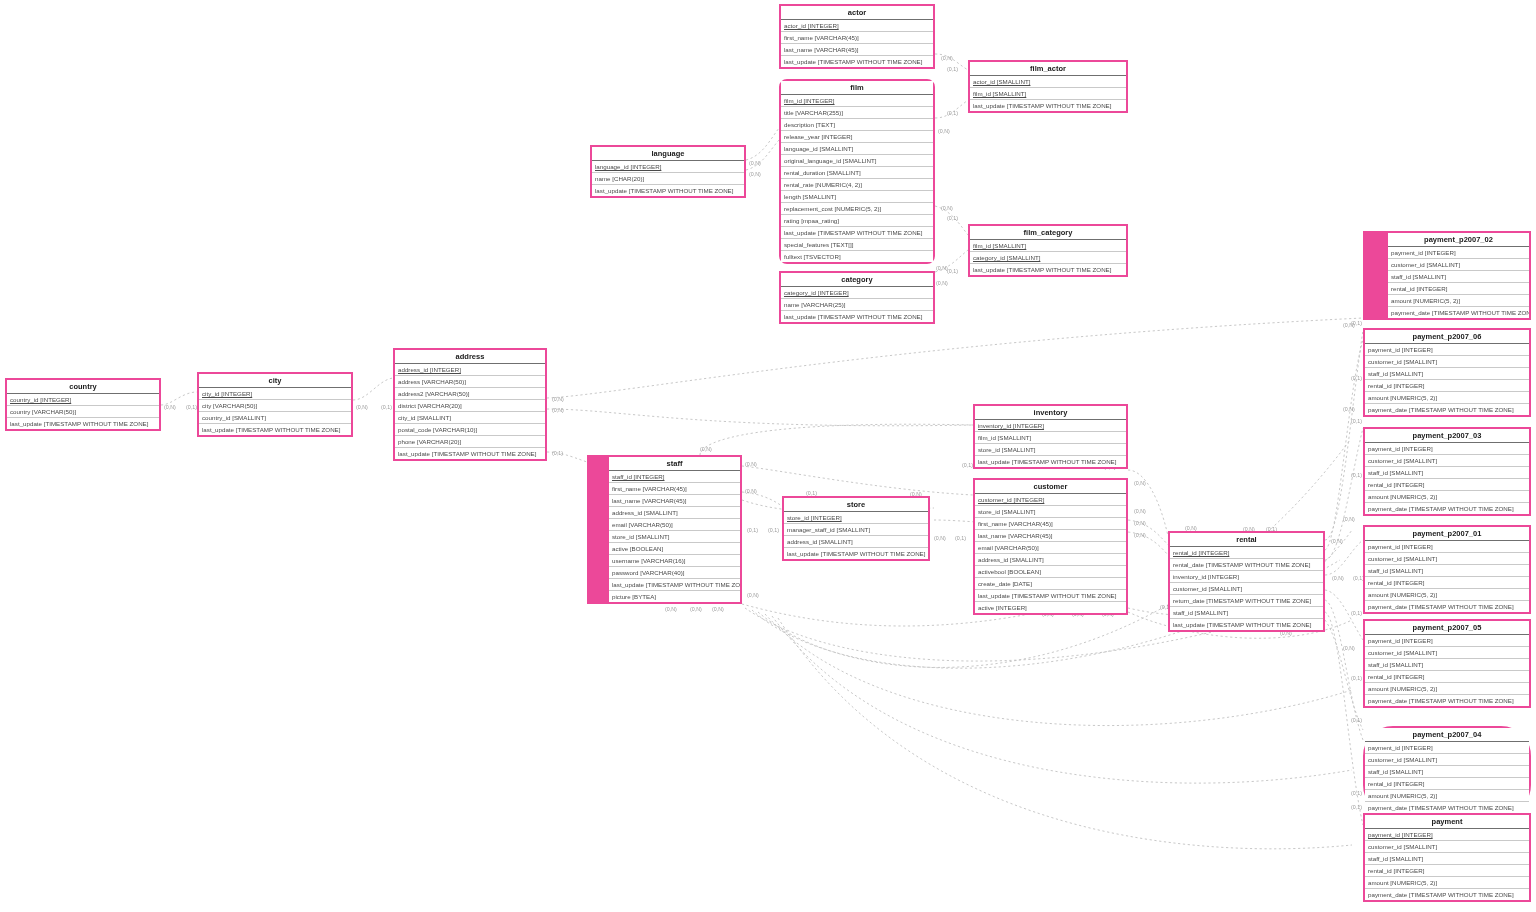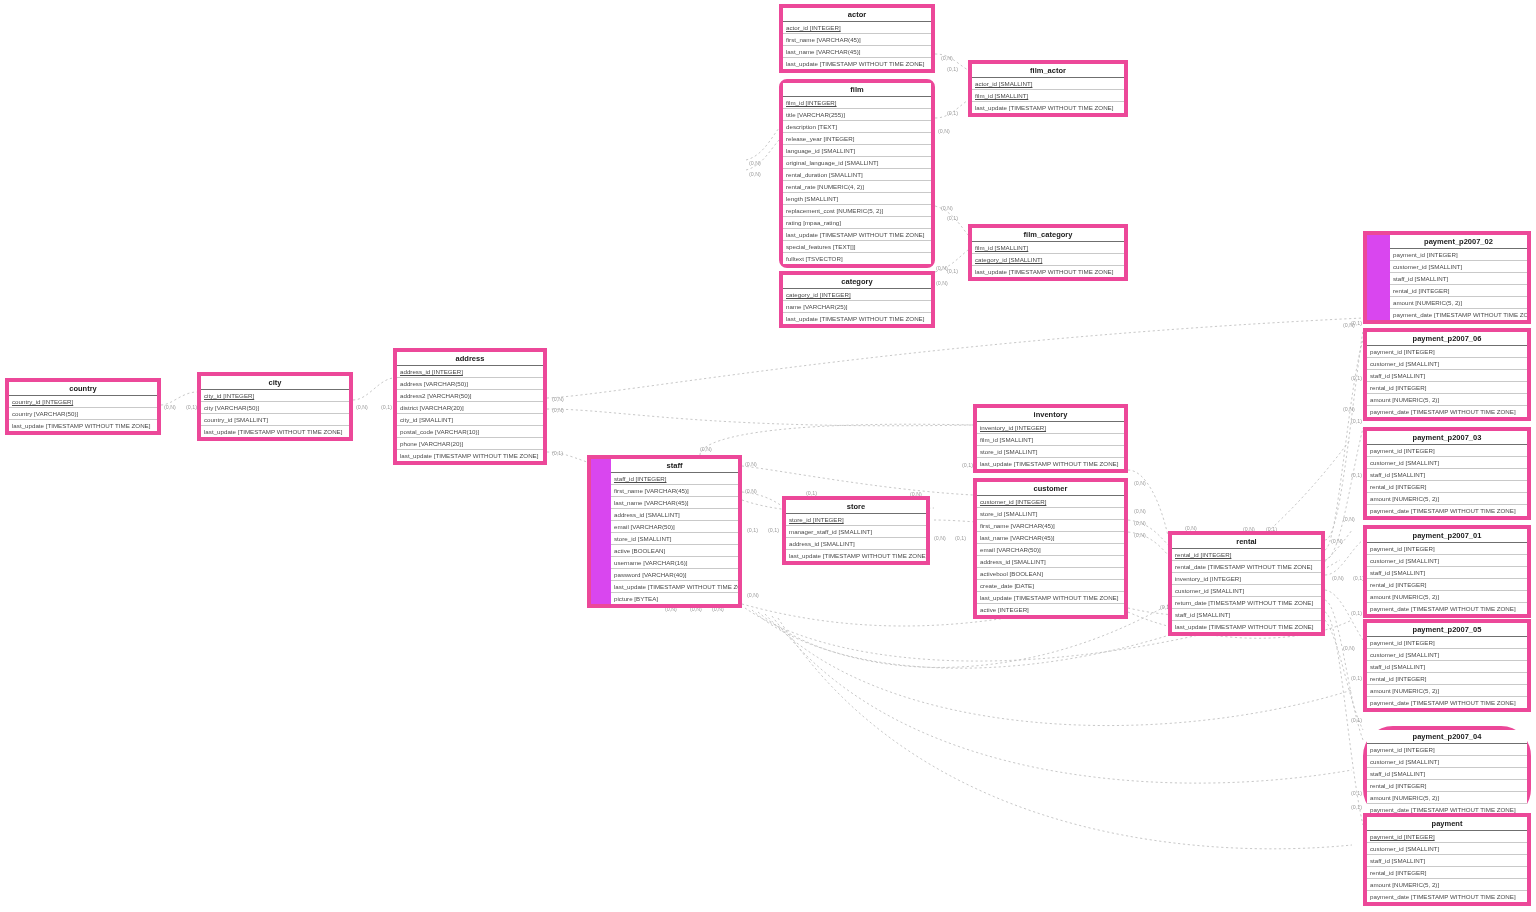--- a/index.html
+++ b/index.html
@@ -8,22 +8,22 @@
     background:#ffffff;
     font-family:"Liberation Sans", sans-serif;
     overflow:hidden;
     position:relative;
   }
   #canvas{position:absolute;left:0;top:0;width:1536px;height:912px;}
   #links{position:absolute;left:0;top:0;width:1536px;height:912px;pointer-events:none;}
 
   .entity{
     position:absolute;
-    background:#d946ef;
-    border:4px solid #ec4899;
+    background:#ec4899;
+    border:2px solid #ec4899;
     box-sizing:border-box;
     z-index:5;
   }
   .entity .ehead{
     text-align:center;
     font-size:7.5px;
     font-weight:bold;
     color:#1a1a1a;
     padding:2px 2px 2px 2px;
     border-bottom:1.4px solid #6f6f6f;
@@ -119,20 +119,26 @@
       <div class="attr"><span class="nm">language_id [SMALLINT]</span></div>
       <div class="attr"><span class="nm">original_language_id [SMALLINT]</span></div>
       <div class="attr"><span class="nm">rental_duration [SMALLINT]</span></div>
       <div class="attr"><span class="nm">rental_rate [NUMERIC(4, 2)]</span></div>
       <div class="attr"><span class="nm">length [SMALLINT]</span></div>
       <div class="attr"><span class="nm">replacement_cost [NUMERIC(5, 2)]</span></div>
       <div class="attr"><span class="nm">rating [mpaa_rating]</span></div>
       <div class="attr"><span class="nm">last_update [TIMESTAMP WITHOUT TIME ZONE]</span></div>
       <div class="attr"><span class="nm">special_features [TEXT[]]</span></div>
       <div class="attr"><span class="nm">fulltext [TSVECTOR]</span></div>
+    </div>
+    <div class="entity" style="left: 590px; top: 145px; width: 156px;">
+      <div class="ehead">language</div>
+      <div class="attr pk"><span class="nm">language_id [INTEGER]</span></div>
+      <div class="attr"><span class="nm">name [CHAR(20)]</span></div>
+      <div class="attr"><span class="nm">last_update [TIMESTAMP WITHOUT TIME ZONE]</span></div>
     </div>
     <div class="entity" style="left: 968px; top: 224px; width: 160px;">
       <div class="ehead">film_category</div>
       <div class="attr pk"><span class="nm">film_id [SMALLINT]</span></div>
       <div class="attr pk"><span class="nm">category_id [SMALLINT]</span></div>
       <div class="attr"><span class="nm">last_update [TIMESTAMP WITHOUT TIME ZONE]</span></div>
     </div>
     <div class="entity" style="left: 779px; top: 271px; width: 156px;">
       <div class="ehead">category</div>
       <div class="attr pk"><span class="nm">category_id [INTEGER]</span></div>

